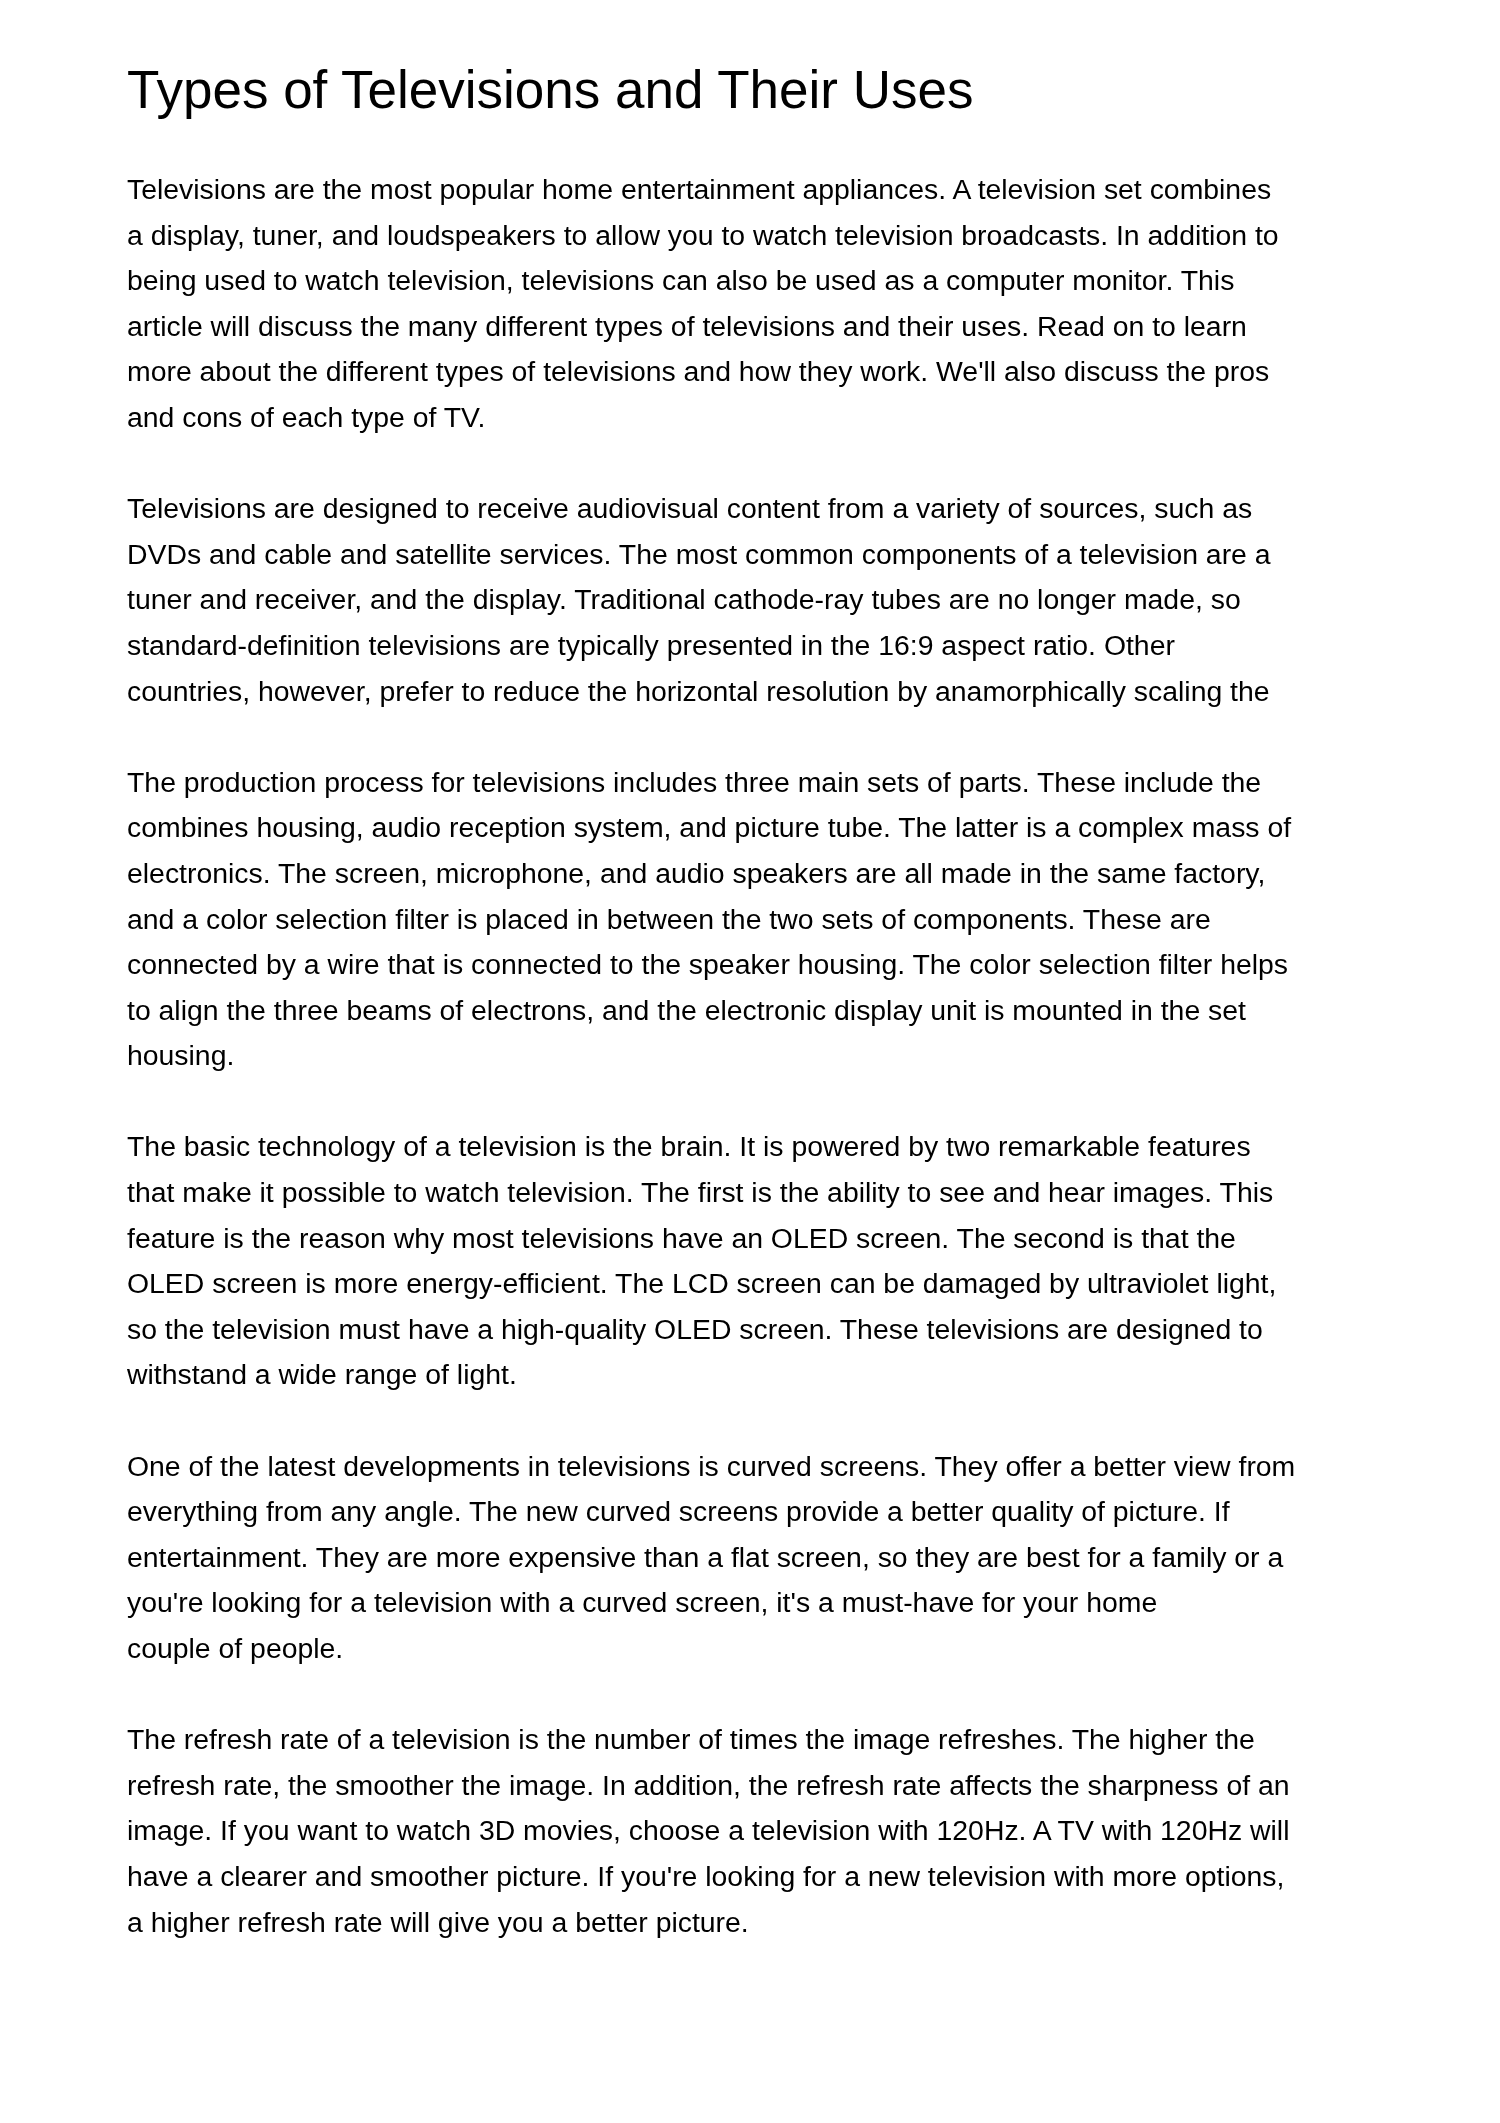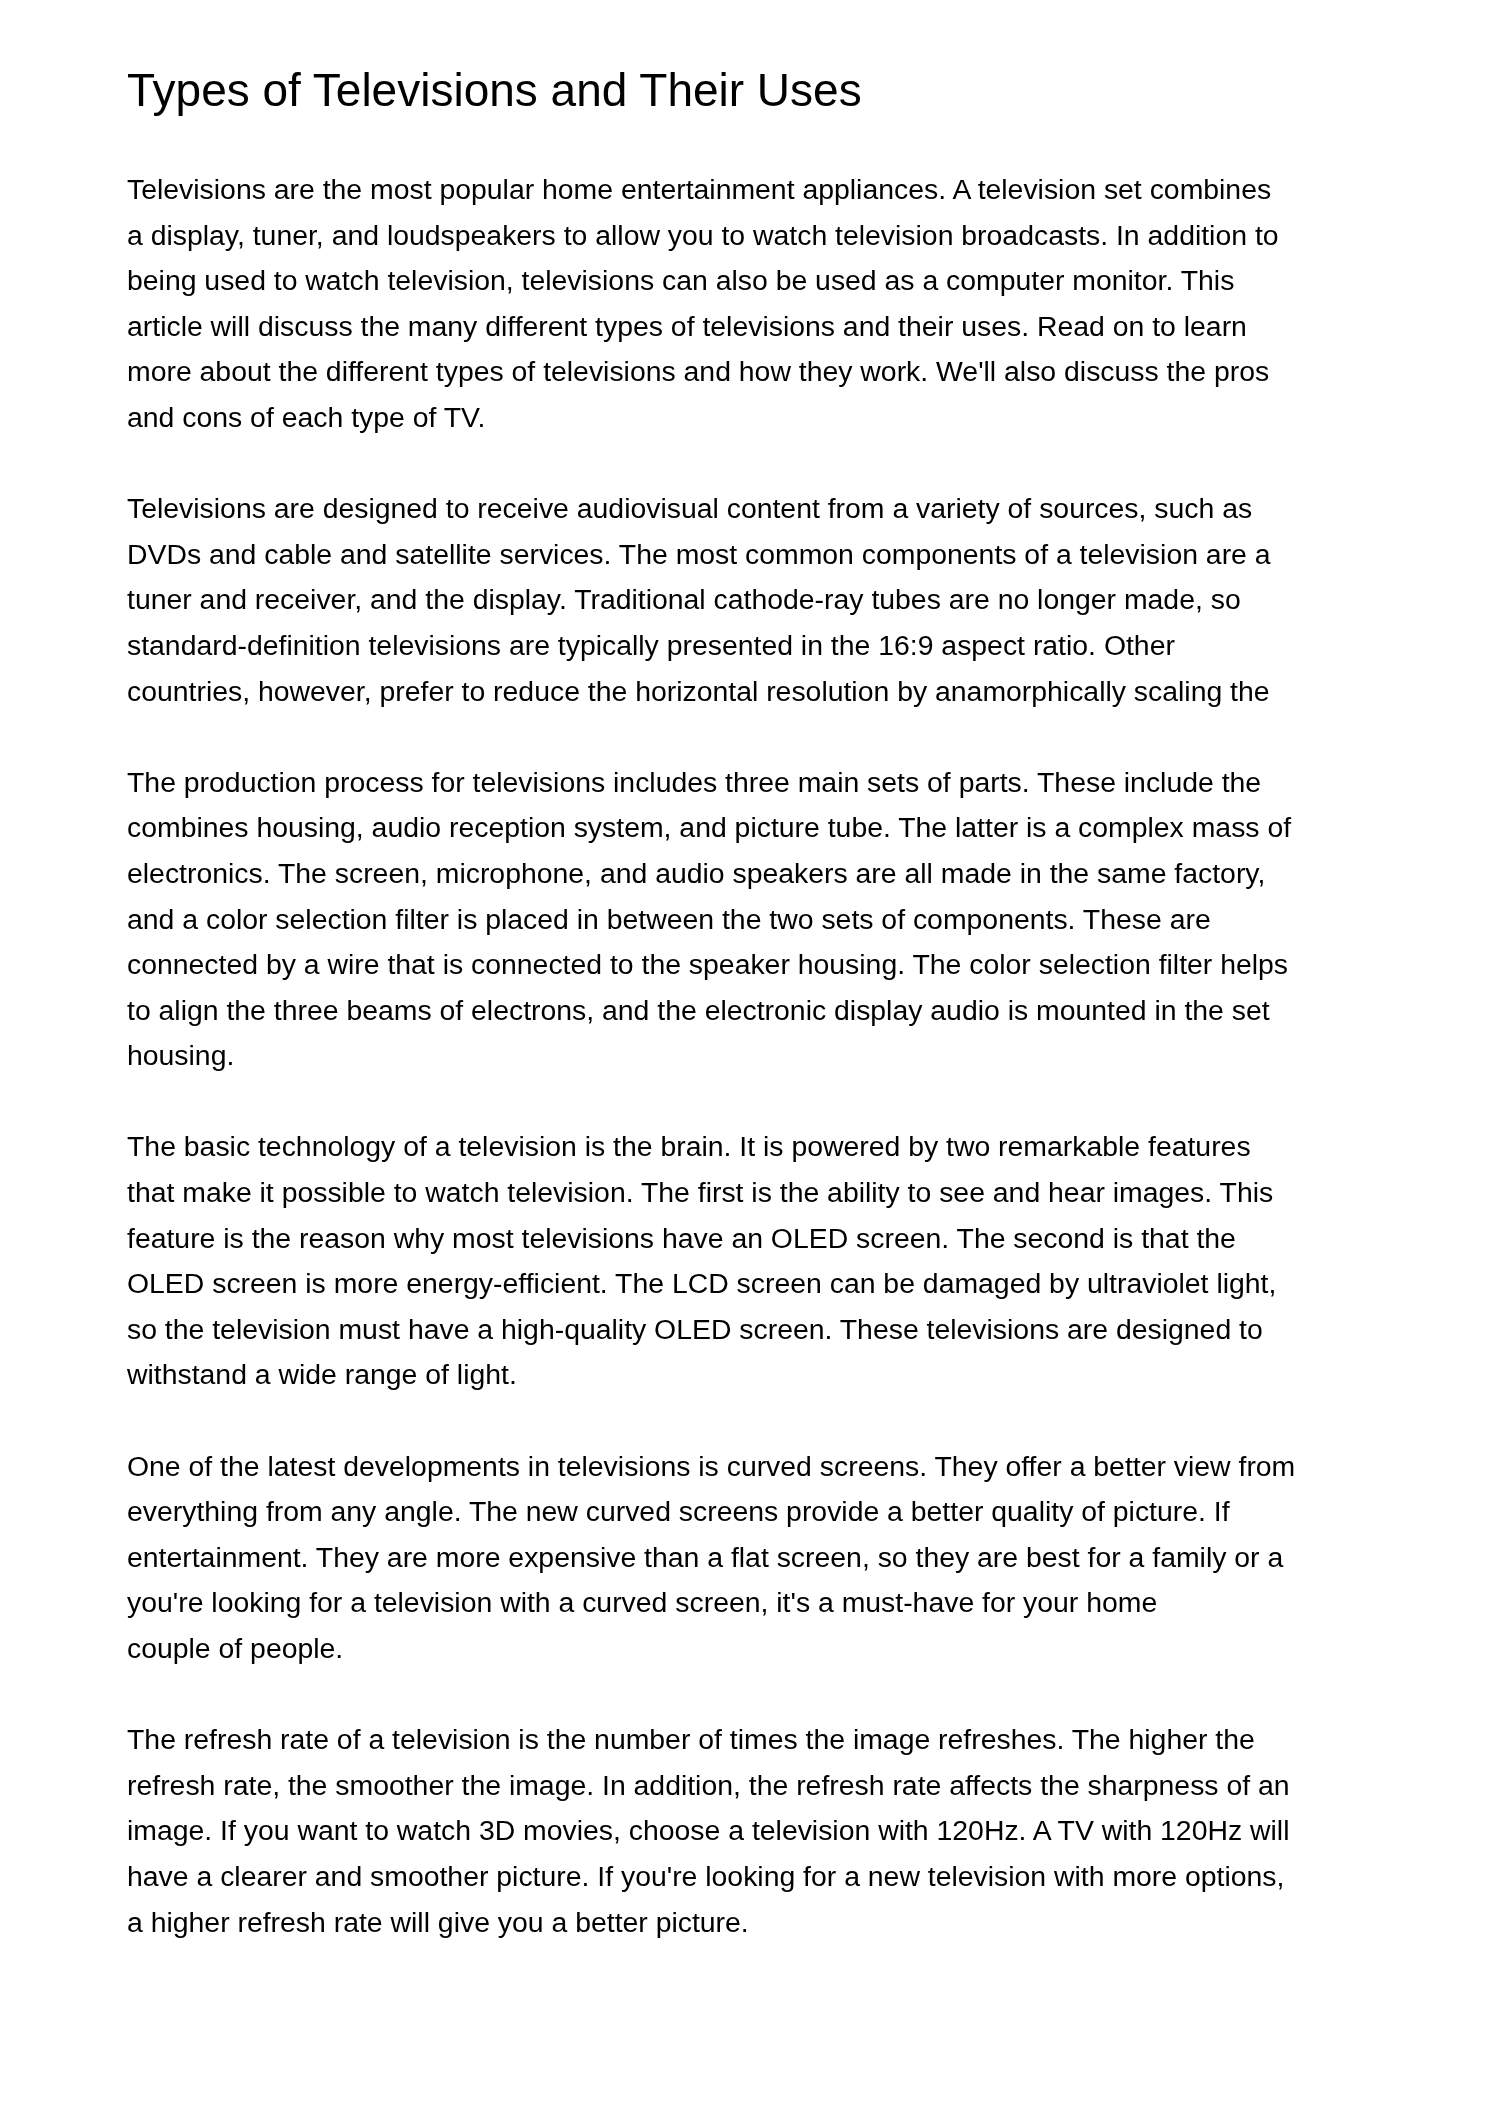--- a/index.html
+++ b/index.html
@@ -19,21 +19,21 @@
       position: absolute;
       left: 127px;
       top: 0;
       width: 1262px;
     }
     .title {
       position: absolute;
       left: 0;
       top: 62px;
       margin: 0;
-      font-size: 46px;
+      font-size: 53px;
       font-weight: normal;
       line-height: 56px;
       white-space: nowrap;
     }
     .body-text {
       position: absolute;
       left: 0;
       top: 167px;
       width: 1262px;
     }
@@ -72,21 +72,21 @@
       <span class="line">standard-definition televisions are typically presented in the 16:9 aspect ratio. Other</span>
       <span class="line">countries, however, prefer to reduce the horizontal resolution by anamorphically scaling the</span>
     </p>
 
     <p class="para">
       <span class="line">The production process for televisions includes three main sets of parts. These include the</span>
       <span class="line">combines housing, audio reception system, and picture tube. The latter is a complex mass of</span>
       <span class="line">electronics. The screen, microphone, and audio speakers are all made in the same factory,</span>
       <span class="line">and a color selection filter is placed in between the two sets of components. These are</span>
       <span class="line">connected by a wire that is connected to the speaker housing. The color selection filter helps</span>
-      <span class="line">to align the three beams of electrons, and the electronic display audio is mounted in the set</span>
+      <span class="line">to align the three beams of electrons, and the electronic display unit is mounted in the set</span>
       <span class="line">housing.</span>
     </p>
 
     <p class="para">
       <span class="line">The basic technology of a television is the brain. It is powered by two remarkable features</span>
       <span class="line">that make it possible to watch television. The first is the ability to see and hear images. This</span>
       <span class="line">feature is the reason why most televisions have an OLED screen. The second is that the</span>
       <span class="line">OLED screen is more energy-efficient. The LCD screen can be damaged by ultraviolet light,</span>
       <span class="line">so the television must have a high-quality OLED screen. These televisions are designed to</span>
       <span class="line">withstand a wide range of light.</span>

